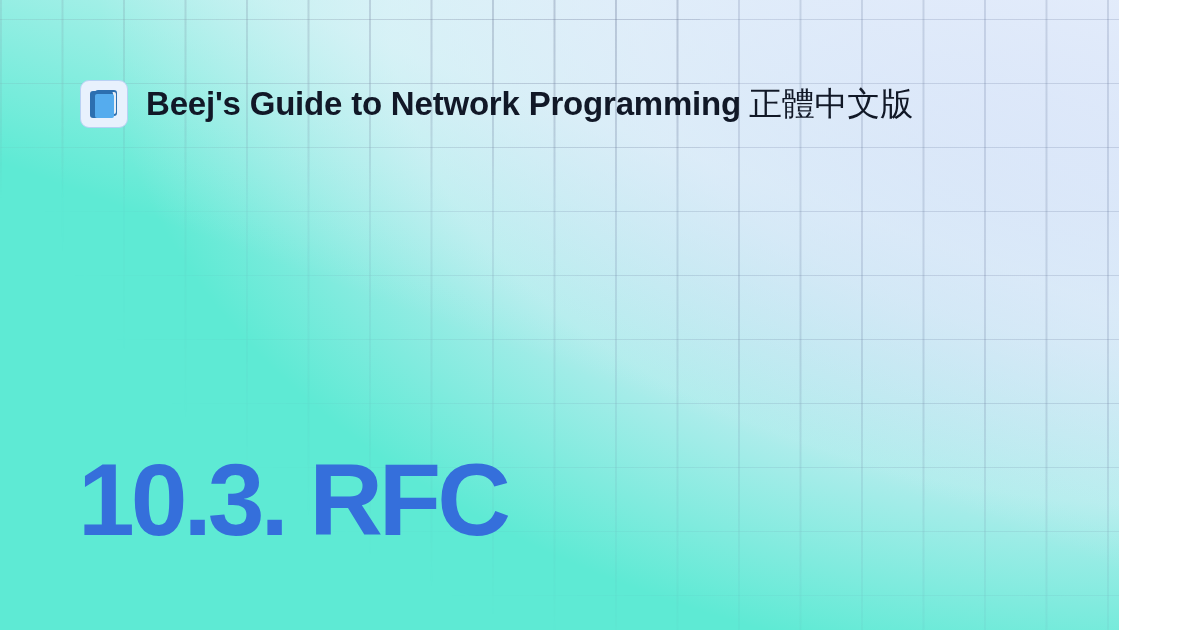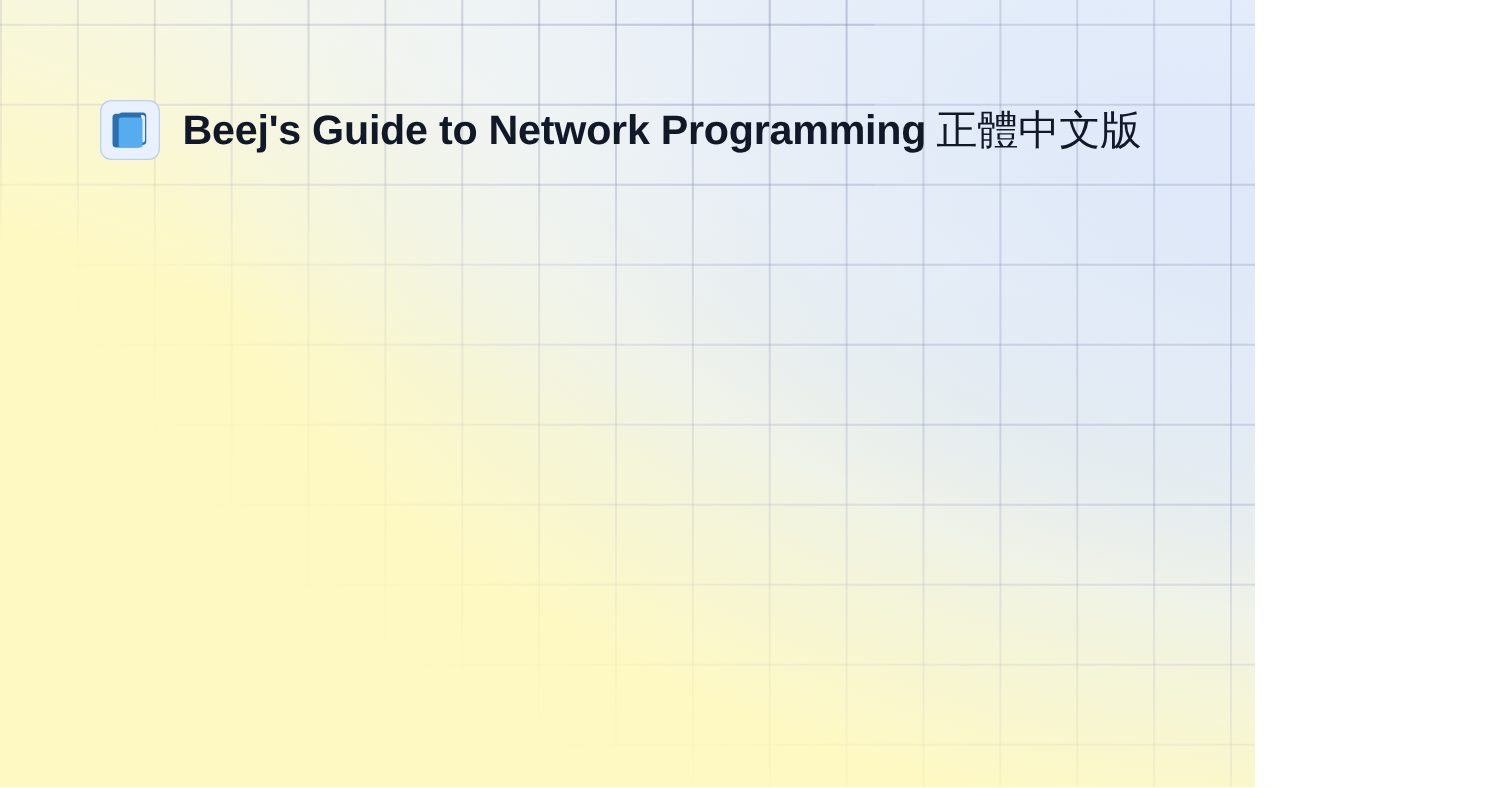--- a/index.html
+++ b/index.html
@@ -5,24 +5,24 @@
     html, body {
       margin: 0;
       padding: 0;
       width: 1200px;
       height: 630px;
       overflow: hidden;
       background: #ffffff;
     }
     .card {
       position: relative;
-      width: 1004px;
+      width: 1119px;
       height: 630px;
       overflow: hidden;
-      background: #fef9c3;
+      background: #5eead4;
     }
     
     .wash {
       position: absolute;
       inset: 0;
       background:
         radial-gradient(ellipse 1250px 780px at 1200px 0px,
           rgba(151,179,236,1) 0%,
           rgba(178,200,242,0.95) 25%,
           rgba(205,220,246,0.85) 45%,
@@ -133,13 +133,14 @@
         <rect x="3" y="4" width="23" height="27" rx="3" ry="3" fill="#2c6fb0"></rect>
 
         <rect x="8" y="7" width="19" height="24" rx="2" ry="2" fill="#55acee"></rect>
       </svg>
     </div>
     <div class="site-title">
       <span class="en">Beej's Guide to Network Programming</span><span class="zh">正體中文版</span>
     </div>
   </div>
 
+  <div class="page-heading">10.3. RFC</div>
 </div>
 
 </body></html>

